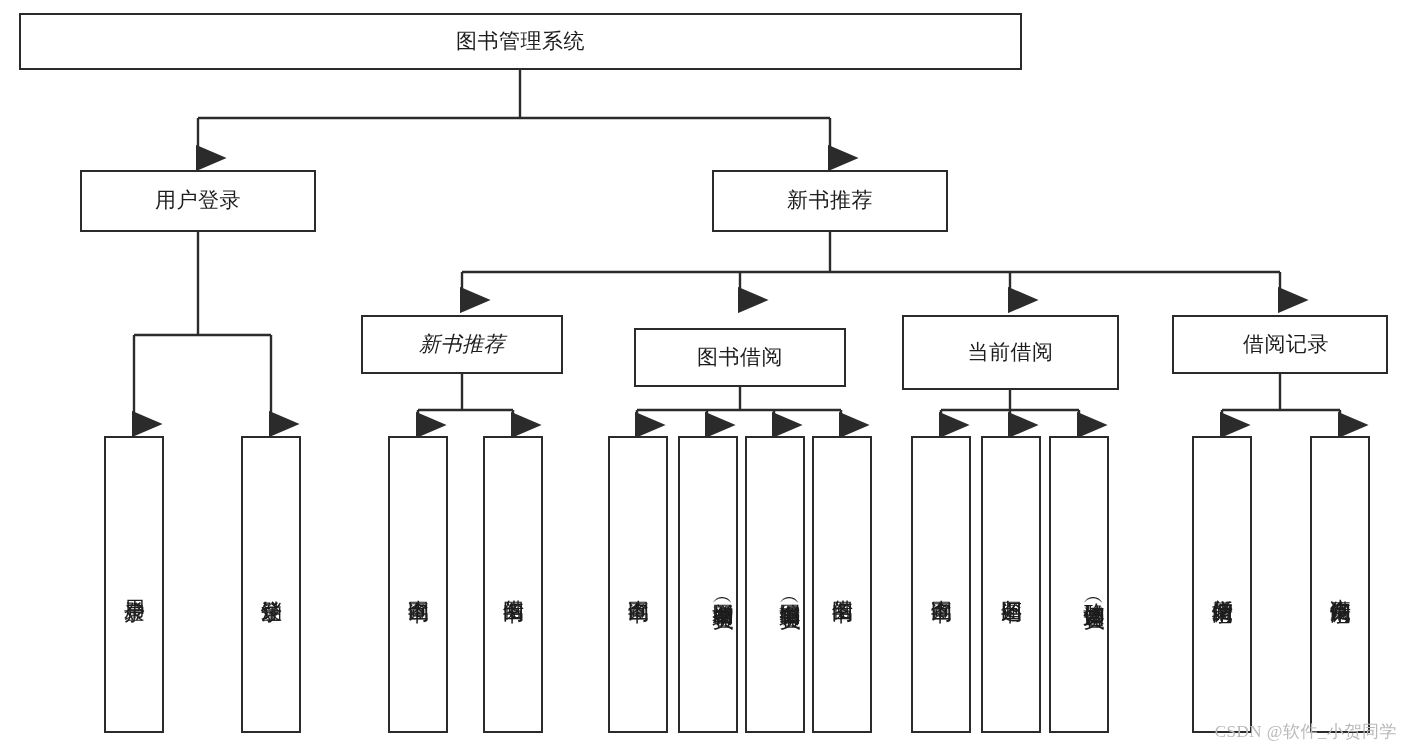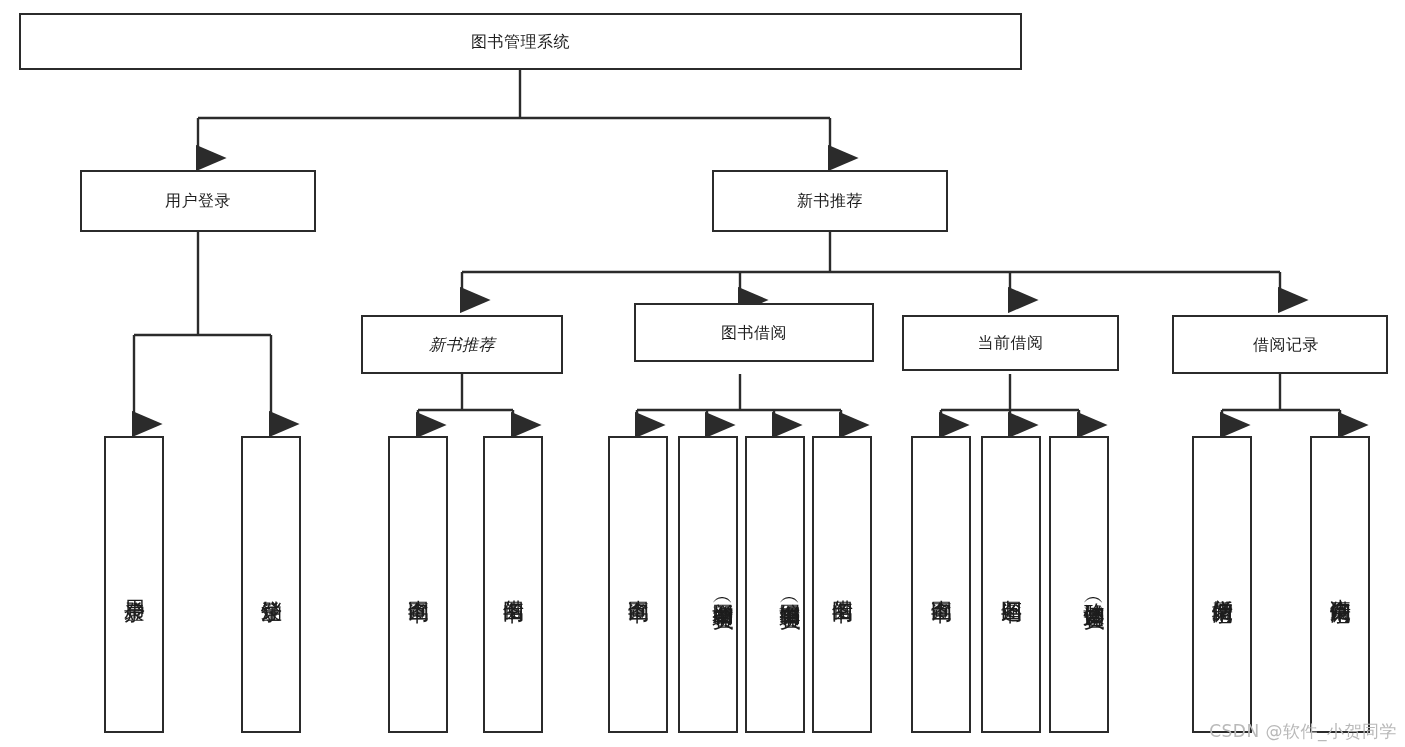--- a/index.html
+++ b/index.html
@@ -21,21 +21,21 @@
     position: absolute;
     box-sizing: border-box;
     background: #ffffff;
     border: 2px solid #2b2b2b;
     display: flex;
     align-items: center;
     justify-content: center;
     color: #1d1d1d;
   }
   .node-h {
-    font-size: 16px;
+    font-size: 21px;
     line-height: 1.2;
     letter-spacing: 0.5px;
     white-space: nowrap;
   }
   .node-v {
     writing-mode: vertical-rl;
     text-orientation: upright;
     font-size: 21px;
     line-height: 1.28;
     letter-spacing: 1px;
@@ -64,20 +64,21 @@
     fill: #2b2b2b;
   }
   .watermark {
     position: absolute;
     right: 8px;
     bottom: 4px;
     font-size: 17px;
     color: #b9b9b9;
     white-space: nowrap;
     letter-spacing: 0.5px;
+    font-family: Liberation Serif, serif;
   }
 </style>
 </head>
 <body>
 
 <div id="canvas">
 
   <svg class="edges" viewBox="0 0 1405 747">
     <defs>
       <marker id="arrow" viewBox="0 0 12 14" refX="6" refY="13" markerWidth="11" markerHeight="13" orient="auto-start-reverse">
@@ -133,24 +134,24 @@
   <div class="node node-h" style="left:80px; top:170px; width:236px; height:62px;">
     <span>用户登录</span>
   </div>
   <div class="node node-h" style="left:712px; top:170px; width:236px; height:62px;">
     <span>新书推荐</span>
   </div>
 
   <div class="node node-h" style="left:361px; top:315px; width:202px; height:59px;font-style:italic;">
     <span>新书推荐</span>
   </div>
-  <div class="node node-h" style="left:634px; top:303px; width:240px; height:59px;align-items:center;">
+  <div class="node node-h" style="left:634px; top:328px; width:212px; height:59px;align-items:center;">
     <span>图书借阅</span>
   </div>
-  <div class="node node-h" style="left:902px; top:315px; width:217px; height:56px;">
+  <div class="node node-h" style="left:902px; top:315px; width:217px; height:75px;">
     <span>当前借阅</span>
   </div>
   <div class="node node-h" style="left:1172px; top:315px; width:216px; height:59px;padding-left:12px;">
     <span>借阅记录</span>
   </div>
 
   <div class="node node-v mid" style="left:104px; top:436px; width:60px; height:297px;">
     <span>用户登录</span>
   </div>
   <div class="node node-v mid" style="left:241px; top:436px; width:60px; height:297px;">

